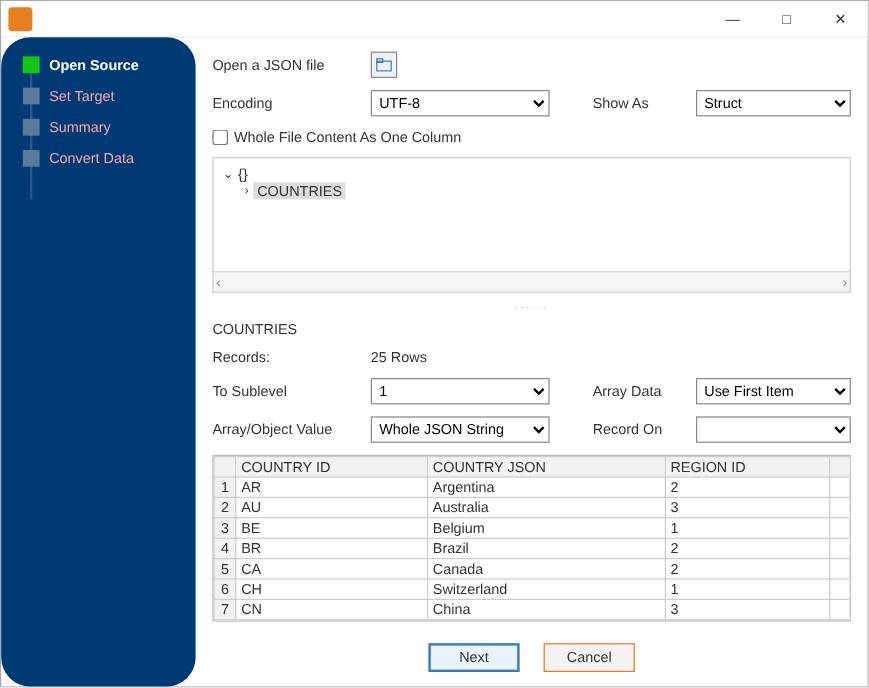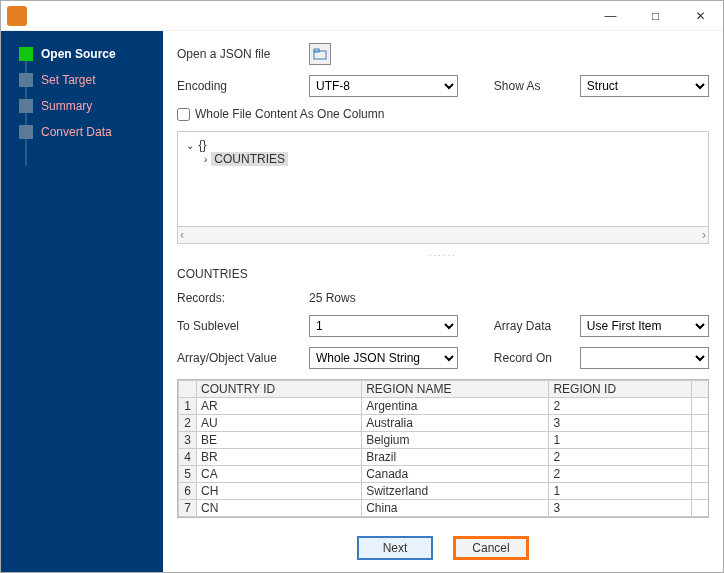--- a/index.html
+++ b/index.html
@@ -3,21 +3,21 @@
 <meta charset="utf-8">
 <style>
 * { box-sizing: border-box; margin: 0; padding: 0; font-family: "Segoe UI", Tahoma, sans-serif; font-size: 12px; }
 body { background: #f8f8f8; }
 .window { width: 724px; height: 573px; background: #fff; border: 1px solid #aaa; display: flex; flex-direction: column; }
 .titlebar { height: 30px; background: #fff; display: flex; align-items: center; border-bottom: 1px solid #eee; }
 .titlebar-icon { width: 20px; height: 20px; margin-left: 6px; background: #e67e22; border-radius: 3px; }
 .titlebar-spacer { flex: 1; }
 .titlebar-btn { width: 45px; height: 29px; display: flex; align-items: center; justify-content: center; color: #333; }
 .body { flex: 1; display: flex; min-height: 0; }
-.sidebar { width: 162px; background: #003a75; color: #fff; padding-top: 10px; position: relative; }
+.sidebar { width: 162px; background: #003a75; color: #fff; padding-top: 10px; position: relative; border-radius: 24px; }
 .step { display: flex; align-items: center; padding: 6px 8px 6px 18px; position: relative; }
 .step-box { width: 14px; height: 14px; background: #5a7a9a; margin-right: 8px; flex-shrink: 0; }
 .step.active .step-box { background: #13c613; }
 .step.active { font-weight: bold; color: #fff; }
 .step:not(.active) { color: #fca5a5; }
 .step-line { position: absolute; left: 24px; top: 30px; width: 2px; height: 105px; background: #2a5a8a; }
 .main { flex: 1; padding: 12px 14px 8px 14px; display: flex; flex-direction: column; gap: 10px; color: #333; min-width: 0; }
 .row { display: flex; align-items: center; gap: 8px; }
 .label { width: 124px; flex-shrink: 0; }
 .input-text { flex: 1; height: 22px; border: 1px solid #888; padding: 0 4px; background: #fff; }
@@ -33,21 +33,21 @@
 .tree-indent { padding-left: 18px; }
 .tree-node-sel { background: #ddd; padding: 0 3px; }
 .hscroll { border: 1px solid #ccc; border-top: none; height: 17px; display: flex; align-items: center; justify-content: space-between; padding: 0 2px; color: #888; background: #f5f5f5; }
 .divider-dots { text-align: center; color: #aaa; font-size: 8px; letter-spacing: 2px; margin: -3px 0; }
 .grid-wrap { border: 1px solid #bbb; height: 140px; overflow: hidden; background: #fff; }
 table { border-collapse: collapse; width: 100%; padding-left: 46px; }
 th, td { border: 1px solid #ccc; padding: 1px 4px; text-align: left; font-weight: normal; height: 17px; white-space: nowrap; }
 th { background: #f2f2f2; }
 .rownum { width: 18px; text-align: center; background: #f2f2f2; }
 .btnbar { display: flex; justify-content: center; gap: 20px; padding: 8px 0 4px 0; }
-.btn { width: 76px; height: 24px; border: 3px solid #f97316; background: #f3f3f3; display: flex; align-items: center; justify-content: center; }
+.btn { width: 76px; height: 24px; border: 1px solid #f97316; background: #f3f3f3; display: flex; align-items: center; justify-content: center; }
 .btn.primary { border: 2px solid #3a7ac4; background: #eaf2fb; }
 .chev { font-size: 10px; }
 </style>
 </head>
 <body>
 
 <div class="window">
   <div class="titlebar">
     <div class="titlebar-icon"></div>
     <div class="titlebar-spacer"></div>
@@ -133,21 +133,21 @@
         <div style="width:20px"></div>
         <div class="lbl2">Record On</div>
         <select class="sel-sm"><option></option></select>
       </div>
       <div class="grid-wrap">
         <table>
           <thead>
               <tr>
             <th class="rownum"></th>
             <th>COUNTRY ID</th>
-            <th>REGION NAME</th>
+            <th>COUNTRY JSON</th>
             <th>REGION ID</th>
             <th style="border-right:none"></th>
           </tr>
             </thead>
           <tbody id="grid-body">
               <tr>
                 <td class="rownum">1</td>
                 <td>AR</td>
                 <td>Argentina</td>
                 <td>2</td>

